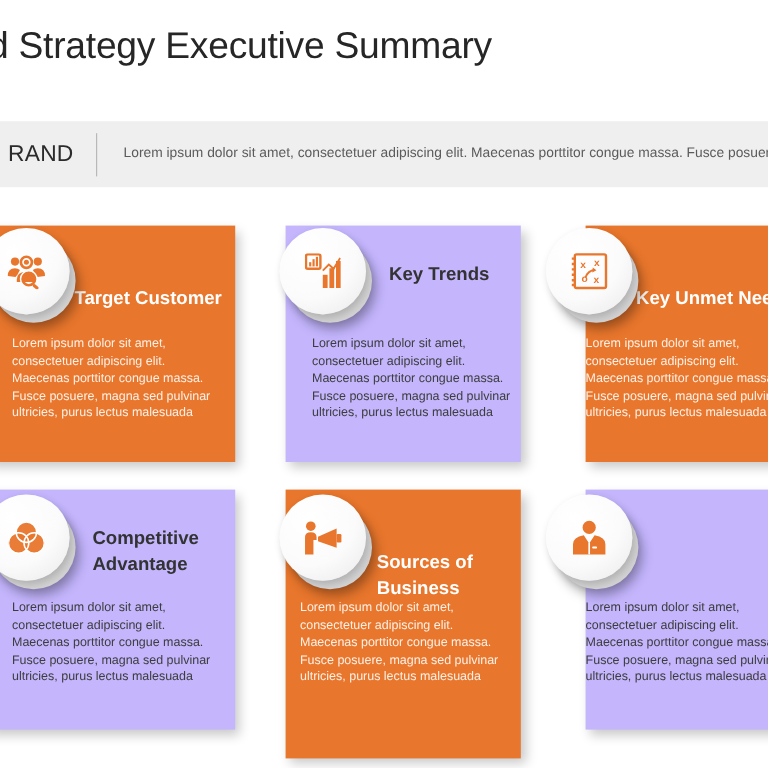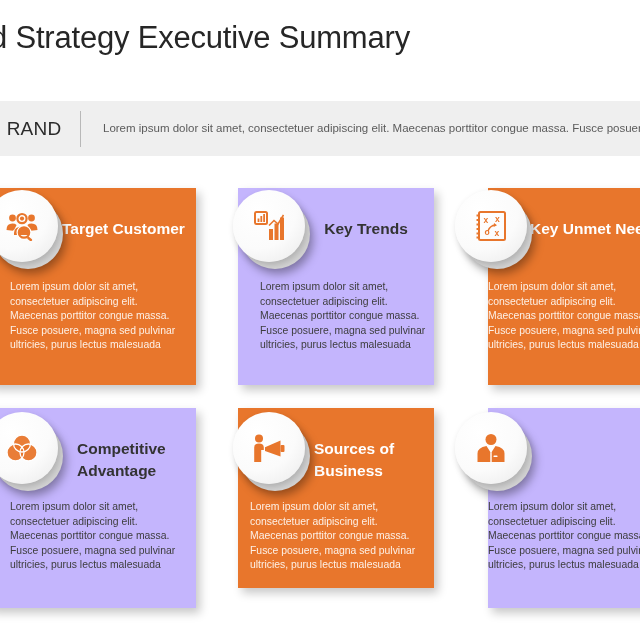--- a/index.html
+++ b/index.html
@@ -70,32 +70,32 @@
     height: 197px;
     box-shadow: 4px 5px 9px rgba(0,0,0,0.22);
   }
   .card.orange { background: #e8762c; }
   .card.gray   { background: #c4b5fd; }
 
   .c1 { left: -12px;  top: 188px; width: 208px; }
   .c2 { left: 238px; top: 188px; }
   .c3 { left: 488px; top: 188px; width: 164px; }
   .c4 { left: -12px;  top: 408px; width: 208px; height: 200px; }
-  .c5 { left: 238px; top: 408px; height: 180px; }
+  .c5 { left: 238px; top: 408px; height: 224px; }
   .c6 { left: 488px; top: 408px; width: 164px; height: 200px; }
 
   .card-title {
     position: absolute;
     top: 30px;
     font-size: 15.5px;
     font-weight: 700;
     line-height: 22px;
     white-space: pre-line;
   }
-  .card.orange .card-title { color: #ffffff; }
+  .card.orange .card-title { color: #ffffff; margin-top: 20px; }
   .card.gray   .card-title { color: #333333; }
 
   
   .c1 .card-title { left: 74px; }
   .c2 .card-title { left: 68px; width: 120px; text-align: center; }
   .c3 .card-title { left: 42px; white-space: nowrap; }
   .c4 .card-title { left: 89px; width: 120px; }
   .c5 .card-title { left: 76px; }
   .c6 .card-title { left: 44px; white-space: nowrap; }
 

